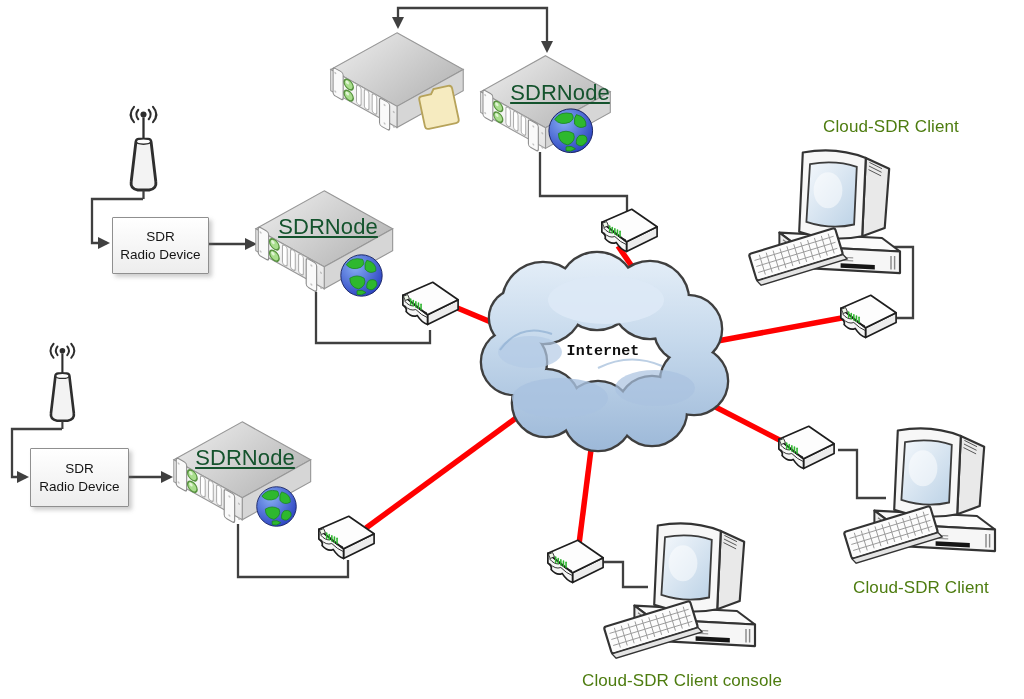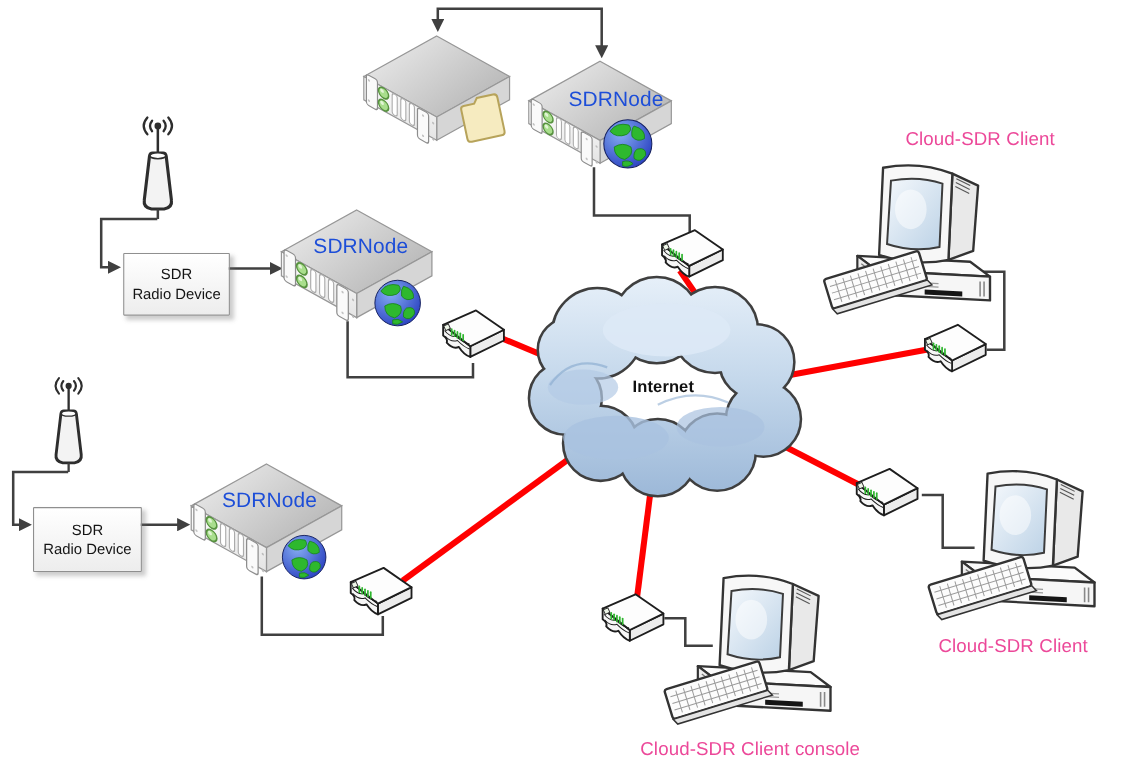--- a/index.html
+++ b/index.html
@@ -3,31 +3,31 @@
 <meta charset="utf-8">
 <style>
   html,body{margin:0;padding:0;background:#ffffff;}
   .stage{
     position:relative;width:1024px;height:699px;background:#ffffff;
     font-family:"Liberation Sans",sans-serif;overflow:hidden;
   }
   .stage svg.gfx{position:absolute;left:0;top:0;z-index:1;}
   .lbl{
     position:absolute;transform:translateX(-50%);white-space:nowrap;
-    color:#ec4899;z-index:3;font-size:17px;letter-spacing:.1px;
+    color:#4d7c0f;z-index:3;font-size:17px;letter-spacing:.1px;
   }
-  .lbl-node{font-size:19px;color:#1d4ed8;}
-  .lbl-internet{font-size:15px;font-weight:bold;color:#101010;}
+  .lbl-node{font-size:22px;color:#14532d;text-decoration:underline;}
+  .lbl-internet{font-size:15px;font-weight:bold;color:#101010;font-family:Liberation Mono, monospace;}
   .sdr-box{
     position:absolute;z-index:2;display:flex;flex-direction:column;
     justify-content:center;align-items:center;
     background:linear-gradient(180deg,#ffffff 0%,#ededed 100%);
     border:1.6px solid #8f8f8f;border-radius:1px;
     box-shadow:3px 3px 4px rgba(110,110,110,.35);
-    font-size:13.5px;line-height:1.32;color:#141414;margin-top:13px;
+    font-size:13.5px;line-height:1.32;color:#141414;
   }
 </style>
 </head>
 <body>
 
 <div class="stage">
 
   <svg class="gfx" width="1024" height="699" viewBox="0 0 1024 699">
     <defs>
       <linearGradient id="gTop" x1="0" y1="0" x2="1" y2="0.7">

